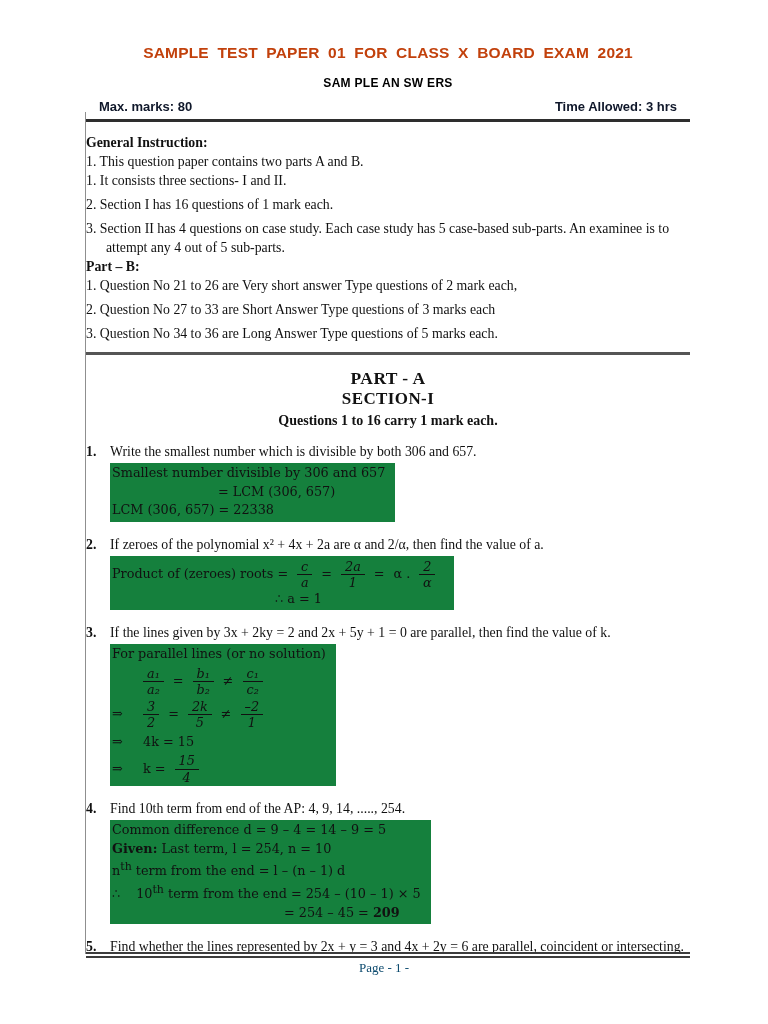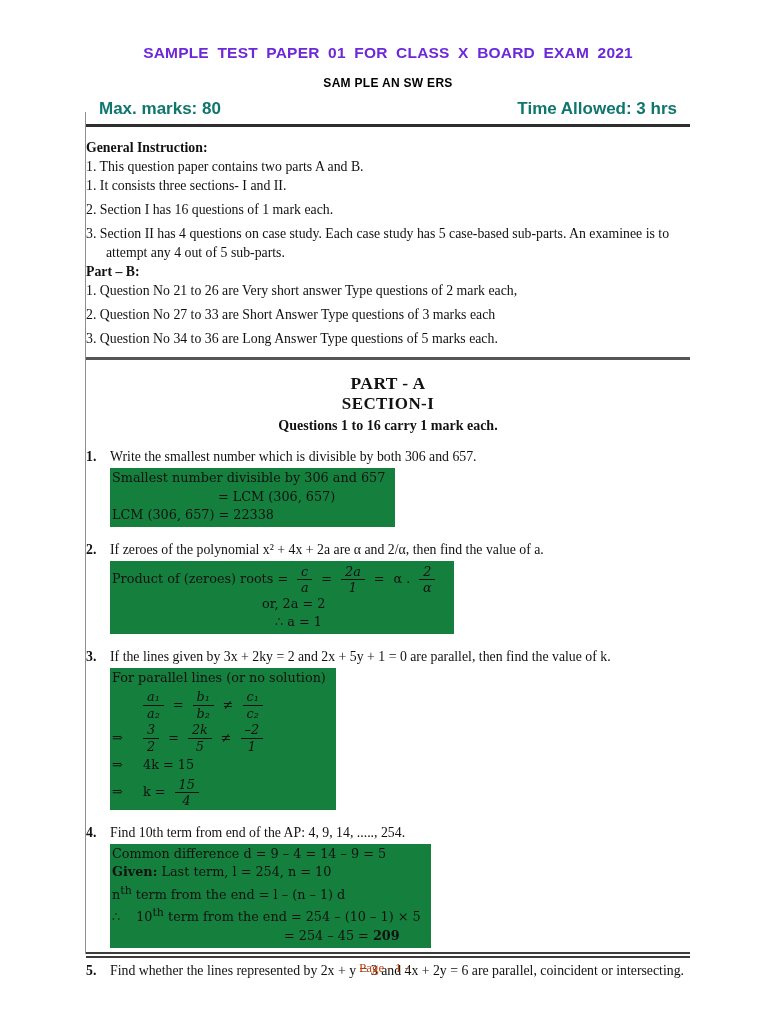--- a/index.html
+++ b/index.html
@@ -7,30 +7,30 @@
     width:768px; height:1024px; background:#ffffff; color:#111;
     font-family:"Liberation Serif","DejaVu Serif",serif;
     -webkit-font-smoothing:antialiased;
   }
   .page { position:relative; width:768px; height:1024px; overflow:hidden; background:#fff; }
   .vline { position:absolute; left:85px; top:112px; height:842px; width:1px; background:#8f8f8f; }
   .content { margin:0 78px 0 86px; }
 
   .title {
     text-align:center; font-family:"Liberation Sans",sans-serif; font-weight:bold;
-    font-size:15.5px; word-spacing:4px; letter-spacing:0.2px; padding-top:44px; color:#6d28d9;
+    font-size:15.5px; word-spacing:4px; letter-spacing:0.2px; padding-top:44px; color:#c2410c;
   }
   .subtitle {
     text-align:center; font-family:"Liberation Sans",sans-serif; font-weight:bold;
     font-size:12px; letter-spacing:0.3px; margin-top:14px; color:#000;
   }
   .marks-row {
     display:flex; justify-content:space-between;
-    font-family:"Liberation Sans",sans-serif; font-weight:bold; font-size:17px;
-    margin-top:9px; padding:0 13px; color:#0f766e;
+    font-family:"Liberation Sans",sans-serif; font-weight:bold; font-size:13px;
+    margin-top:9px; padding:0 13px; color:#0f172a;
   }
   .rule { border-top:3px solid #2e2e2e; margin-top:5px; }
   .rule2 { border-top:3px solid #555; margin-top:9px; }
 
   .instructions { font-size:13.8px; line-height:19px; margin-top:11px; }
   .inst-head { font-weight:bold; }
   .inst-item { padding-left:20px; text-indent:-20px; }
   .gap4 { margin-top:5px; }
 
   .part-head { text-align:center; font-weight:bold; font-size:17.5px; margin-top:13px; letter-spacing:0.4px; }
@@ -64,21 +64,21 @@
   .frac .den { padding-top:1px; }
   .arrow { font-style:normal; width:22px; flex:none; }
   .spacer22 { width:22px; flex:none; }
   .b { font-weight:bold; }
   sup { font-size:11px; }
 
   .footer-rule {
     position:absolute; left:86px; width:604px; top:952px; height:2px;
     border-top:2px solid #3c3c3c; border-bottom:2px solid #3c3c3c;
   }
-  .page-label { position:absolute; top:960px; left:0; width:768px; text-align:center; font-size:13px; color:#c2410c; }
+  .page-label { position:absolute; top:960px; left:0; width:768px; text-align:center; font-size:13px; color:#0c4a6e; }
 </style>
 </head>
 <body>
 
 <div class="page">
   <div class="vline"></div>
 
   <div class="content">
 
     <div class="title">SAMPLE TEST PAPER 01 FOR CLASS X BOARD EXAM 2021</div>
@@ -138,21 +138,20 @@
             <span class="num">2a</span>
             <span class="den">1</span>
           </span>
           <span>=</span>
           <span>α .</span>
           <span class="frac">
             <span class="num">2</span>
             <span class="den">α</span>
           </span>
         </div>
-        <div class="ind150">or,  2a = 2</div>
         <div class="ind163">∴  a = 1</div>
       </div>
     </div>
 
     <div class="question">
       <div class="q">
         <div class="q-num">3.</div>
         <div class="q-text">If the lines given by 3x + 2ky = 2 and 2x + 5y + 1 = 0 are parallel, then find the value of k.</div>
       </div>
       <div class="ans">

